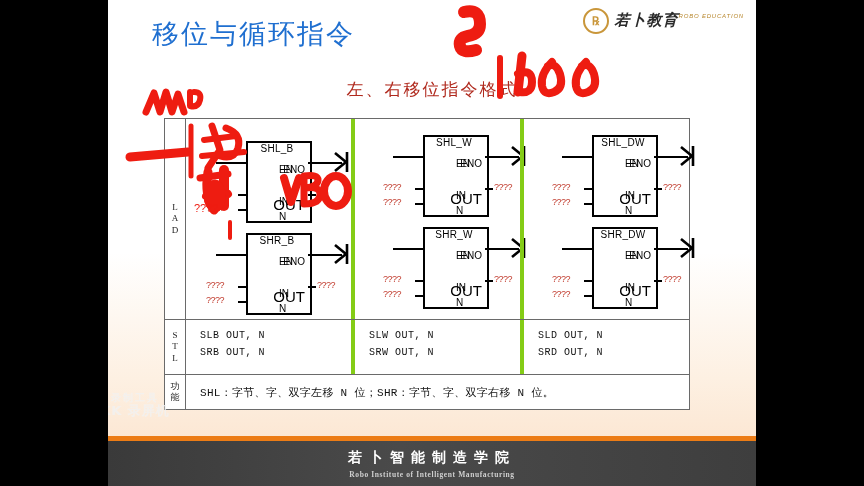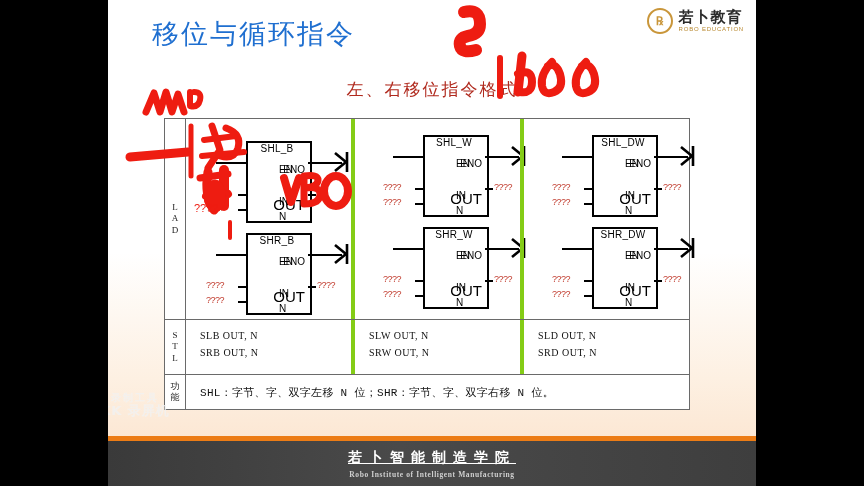--- a/index.html
+++ b/index.html
@@ -14,21 +14,21 @@
   
   .bar{position:absolute;top:0;height:486px;background:#000;}
   #bar-left{left:0;width:108px;}
   #bar-right{left:756px;width:108px;}
 
   
   #logo{position:absolute;right:12px;top:8px;display:flex;align-items:center;gap:6px;}
   #logo .mark{width:22px;height:22px;border:2px solid #c9963a;border-radius:50%;
     display:flex;align-items:center;justify-content:center;color:#c9963a;font-size:12px;font-weight:bold;
     font-family:"Liberation Serif",serif;line-height:1;}
-  #logo .txt{display:flex;flex-direction:column;line-height:1.05;}
+  #logo .txt{display:flex;flex-direction:row;line-height:1.05;font-style:italic;}
   #logo .cn{font-size:15px;font-weight:bold;color:#2b2b2b;letter-spacing:1px;
     font-family:"DejaVu Sans","Liberation Sans",sans-serif;}
   #logo .en{font-size:6px;color:#b8882f;letter-spacing:.8px;}
 
   
   #title{position:absolute;left:44px;top:16px;font-size:27px;color:#1f6fd0;
     font-family:"DejaVu Serif","Liberation Serif",serif;letter-spacing:2px;}
   #subtitle{position:absolute;left:0;right:0;top:78px;text-align:center;
     font-size:17px;color:#b02a1e;letter-spacing:2px;
     font-family:"DejaVu Serif","Liberation Serif",serif;}
@@ -67,42 +67,42 @@
   .fb .outwire{position:absolute;left:92px;top:29px;width:34px;height:0;border-top:2px solid #000;}
   .fb .arrow{position:absolute;left:118px;top:18px;width:16px;height:22px;}
   .fb .q{position:absolute;font-size:9px;color:#c0392b;font-family:"Liberation Sans",sans-serif;letter-spacing:-.5px;}
   .fb .q-in{left:-10px;top:55px;}
   .fb .q-n{left:-10px;top:70px;}
   .fb .q-out{left:101px;top:55px;}
   .fb .boxtxt{position:absolute;left:30px;top:8px;width:62px;height:78px;}
 
   
   .stl{position:absolute;left:14px;top:7px;font-size:10px;color:#111;
-    font-family:Liberation Serif, serif;line-height:1.7;letter-spacing:.5px;}
+    font-family:Liberation Mono, monospace;line-height:1.7;letter-spacing:.5px;}
 
   
   #fn-txt{position:absolute;left:14px;top:50%;transform:translateY(-50%);
     font-size:11px;color:#111;font-family:Liberation Mono, monospace;letter-spacing:.3px;white-space:nowrap;}
 
   
   .ink{position:absolute;pointer-events:none;}
 
   
   #wm{position:absolute;left:-48px;top:392px;width:150px;text-align:center;
       font-family:"DejaVu Sans",sans-serif;color:#f2f2f2;opacity:.82;line-height:1.15;}
   #wm .w1{font-size:10px;font-weight:bold;letter-spacing:2px;}
   #wm .w2{font-size:13px;font-weight:bold;letter-spacing:1px;}
 
   
   #orange{position:absolute;left:0;top:436px;width:648px;height:5px;background:#ec7c15;}
   #footer{position:absolute;left:0;top:441px;width:648px;height:45px;
     background:linear-gradient(to right,#3a3a3a 0%,#4a4a4a 45%,#3e3e3e 100%);
     display:flex;flex-direction:column;align-items:center;justify-content:center;}
   #footer .f1{font-size:14px;color:#ffffff;letter-spacing:7px;font-weight:bold;
-    font-family:"DejaVu Sans",sans-serif;text-decoration:underline;}
+    font-family:"DejaVu Sans",sans-serif;}
   #footer .f2{font-size:7.5px;color:#cfcfcf;letter-spacing:.6px;margin-top:3px;
     font-family:"Liberation Serif",serif;font-weight:bold;}
 </style>
 </head>
 <body>
 
 <div id="stage">
 
   <div id="slide">
 

